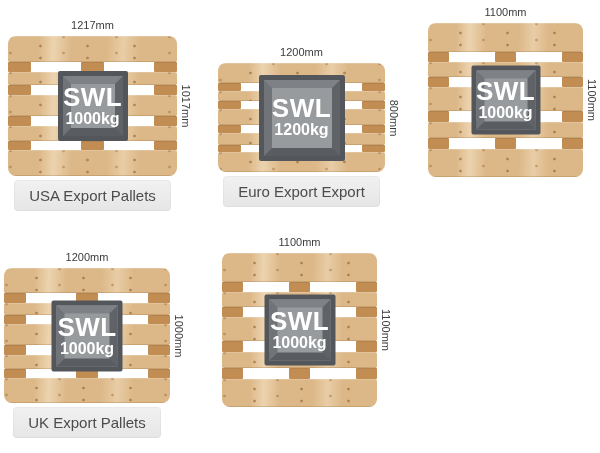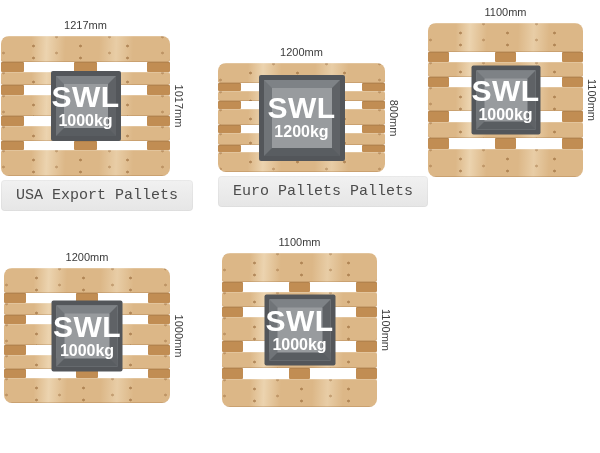--- a/index.html
+++ b/index.html
@@ -84,21 +84,21 @@
     border-color:#7e8286 #5f6266 #595d61 #707478;
     background:#989b9e;
     display:flex;
     flex-direction:column;
     align-items:center;
     justify-content:center;
     color:#ffffff;
     font-weight:bold;
     text-align:center;
   }
-  .swl-l1{font-size:30px;line-height:1;letter-spacing:0.5px;}
+  .swl-l1{font-size:26px;line-height:1;letter-spacing:0.5px;}
   .swl-l2{font-size:16px;line-height:1.15;}
 
   .dim-side{
     position:absolute;
     left:100%;
     top:50%;
     transform:translate(3px,-50%);
     writing-mode:vertical-rl;
     font-size:11px;
     color:#3b3b3b;
@@ -108,29 +108,28 @@
   .caption{
     width:fit-content;
     margin:4px auto 0;
     background:linear-gradient(#f1f1f1,#e6e6e6);
     border-radius:4px;
     padding:7px 15px;
     font-size:15px;
     color:#4c4c4c;
     box-shadow:inset 0 0 0 1px rgba(0,0,0,0.03);
     white-space:nowrap;
-    font-family:Liberation Mono, monospace;
   }
 </style>
 </head>
 <body>
 
 <div class="stage">
 
-  <div class="group" style="--pw:169px;--ph:140px;--box:70px;left:1px;top:18px;">
+  <div class="group" style="--pw:169px;--ph:140px;--box:70px;left:8px;top:18px;">
     <div class="dim-top">1217mm</div>
     <div class="prow">
       <div class="pallet">
         <div class="board b1"></div>
         <div class="gap">
             <i class="str"></i>
             <i class="str"></i>
             <i class="str"></i>
           </div>
         <div class="board b2"></div>
@@ -195,21 +194,21 @@
         <div class="board b5"></div>
         <div class="swl">
           <div class="swl-face">
             <div class="swl-l1">SWL</div>
             <div class="swl-l2">1200kg</div>
           </div>
         </div>
       </div>
       <div class="dim-side">800mm</div>
     </div>
-    <div class="caption">Euro Pallets Pallets</div>
+    <div class="caption">Euro Export Export</div>
   </div>
 
   <div class="group" style="--pw:155px;--ph:154px;--box:69px;left:428px;top:5px;">
     <div class="dim-top">1100mm</div>
     <div class="prow">
       <div class="pallet">
         <div class="board b1"></div>
         <div class="gap">
             <i class="str"></i>
             <i class="str"></i>
@@ -276,20 +275,21 @@
         <div class="board b5"></div>
         <div class="swl">
           <div class="swl-face">
             <div class="swl-l1">SWL</div>
             <div class="swl-l2">1000kg</div>
           </div>
         </div>
       </div>
       <div class="dim-side">1000mm</div>
     </div>
+    <div class="caption">UK Export Pallets</div>
   </div>
 
   <div class="group" style="--pw:155px;--ph:154px;--box:71px;left:222px;top:235px;">
     <div class="dim-top">1100mm</div>
     <div class="prow">
       <div class="pallet">
         <div class="board b1"></div>
         <div class="gap">
             <i class="str"></i>
             <i class="str"></i>

